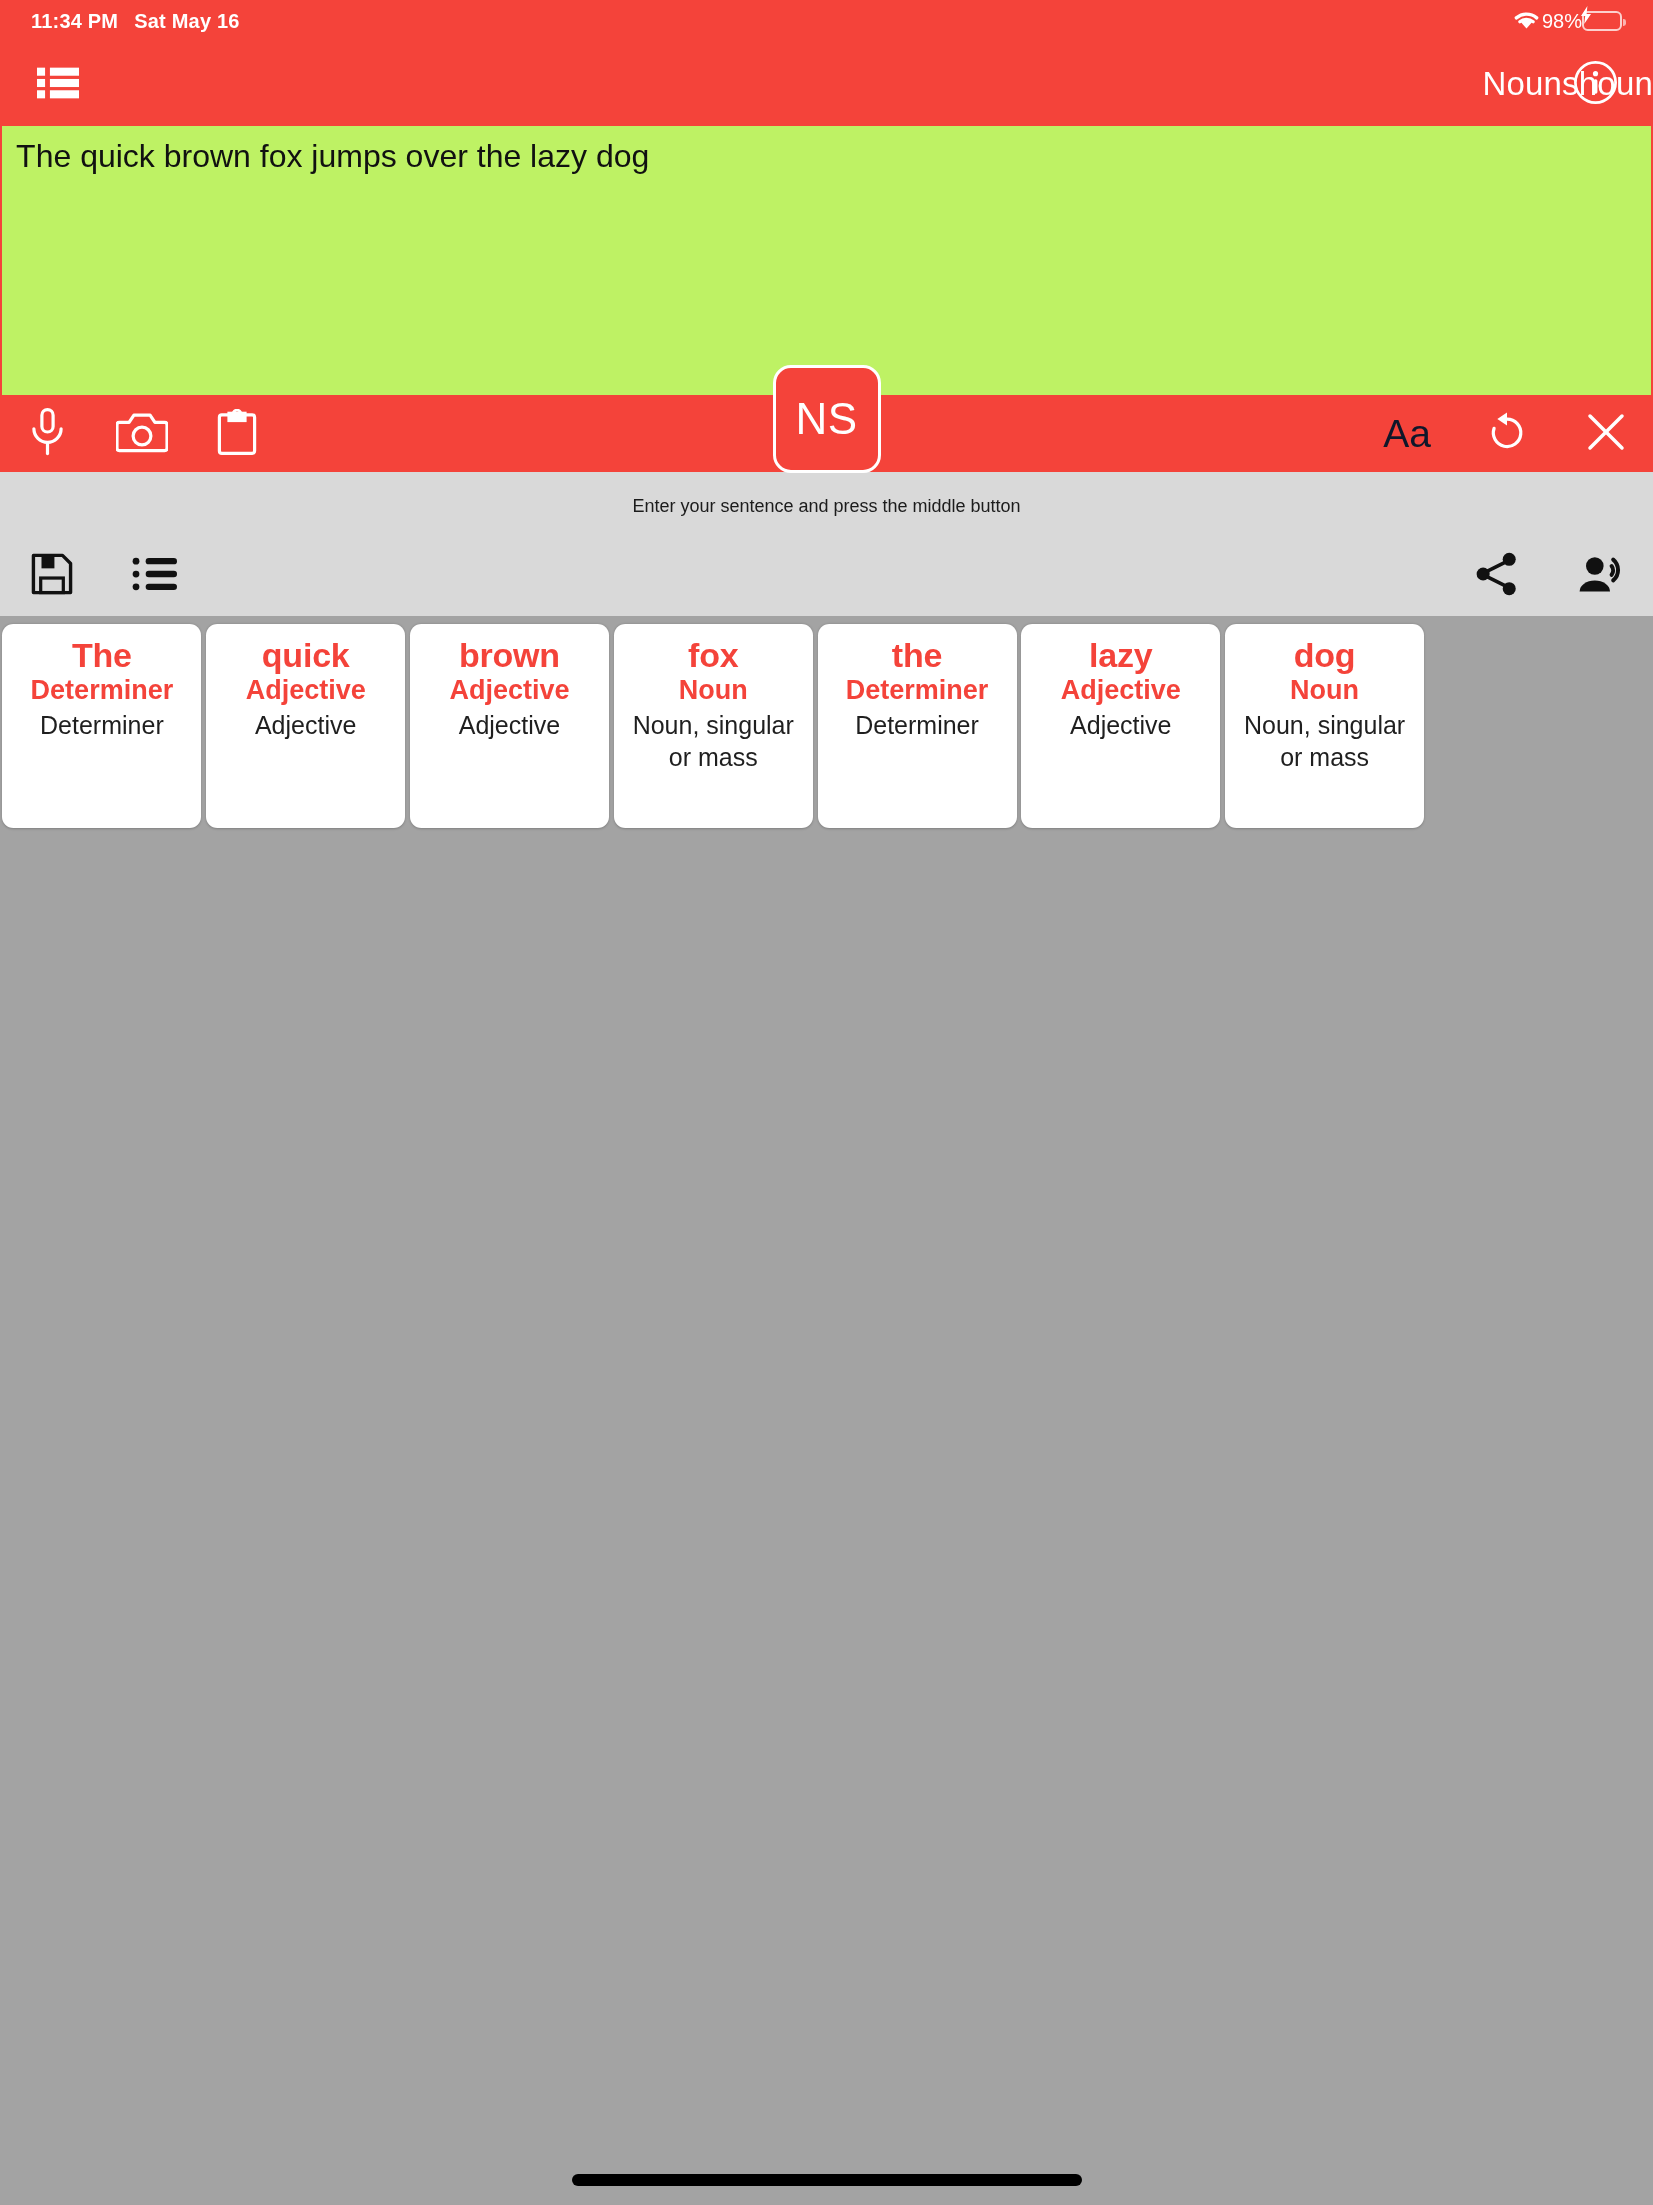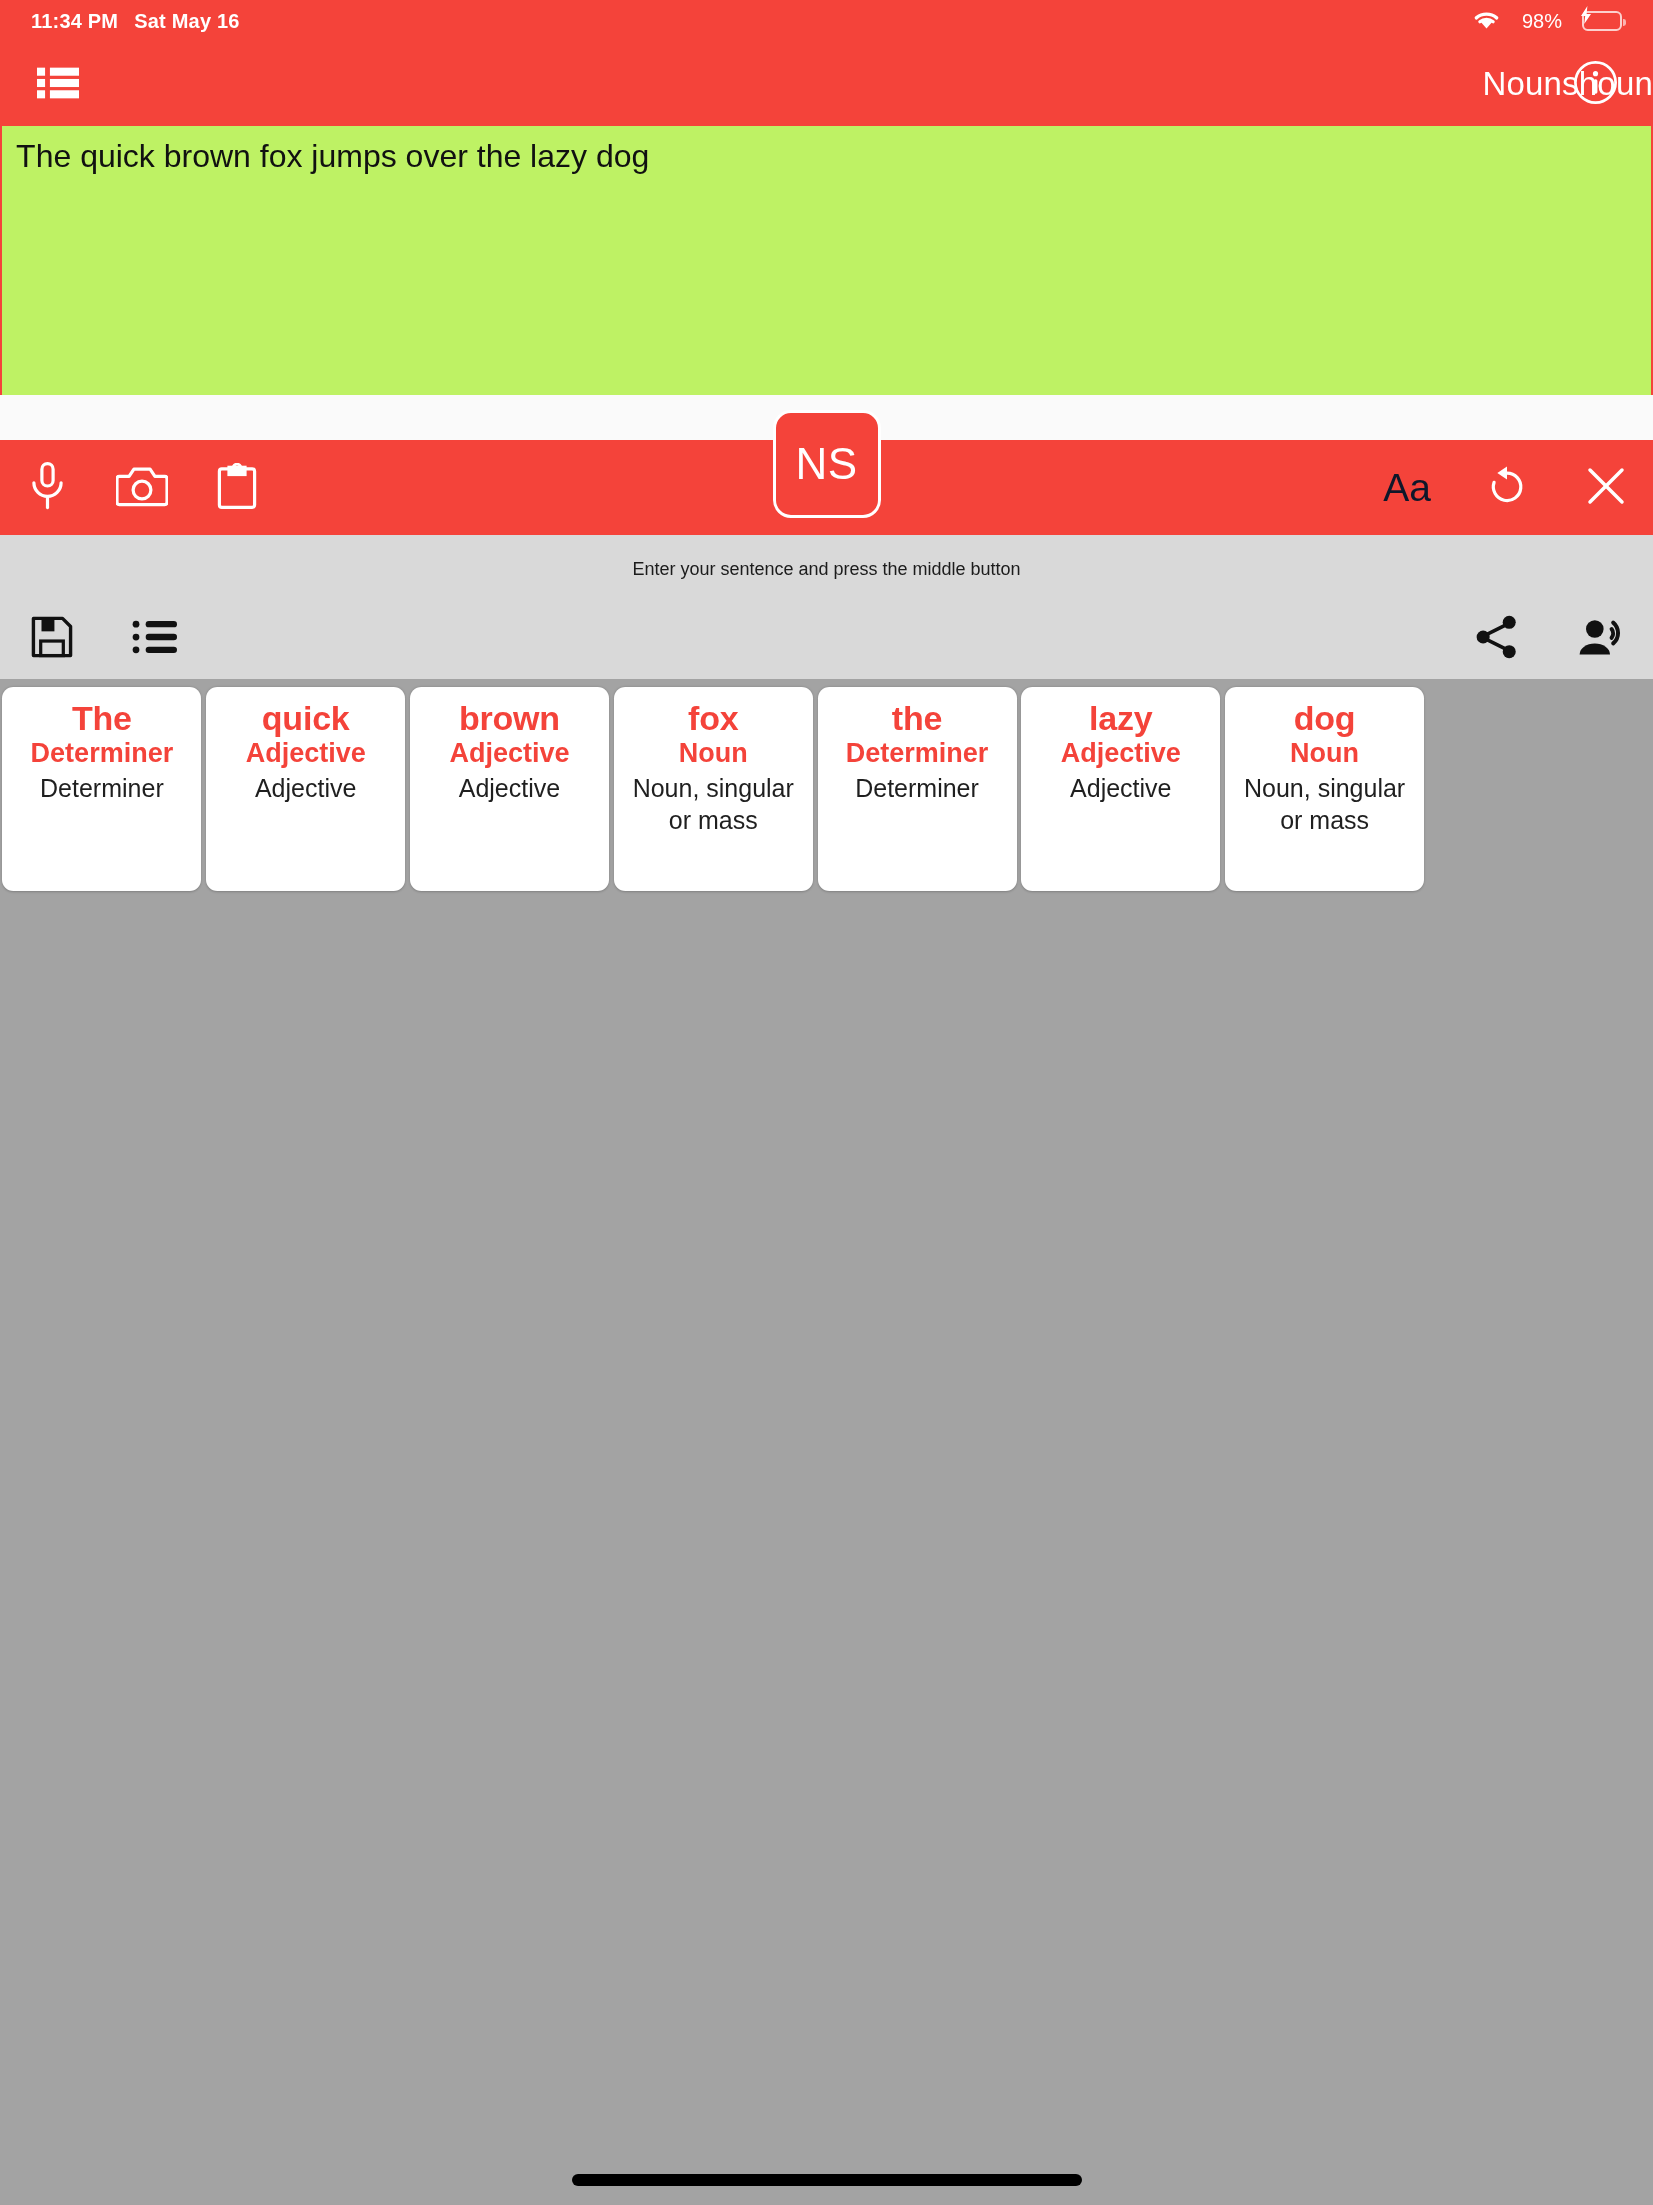--- a/index.html
+++ b/index.html
@@ -25,21 +25,21 @@
     color: #ffffff;
     display: flex;
     align-items: center;
     padding: 0 31px 0 31px;
     flex: 0 0 auto;
   }
   .status-left { display: flex; align-items: center; gap: 16px; }
   .status-time { font-size: 20px; font-weight: 600; letter-spacing: 0.2px; }
   .status-date { font-size: 20px; font-weight: 600; letter-spacing: 0.2px; }
   .status-spacer { flex: 1 1 auto; }
-  .status-right { display: flex; align-items: center; gap: 20px; justify-content: flex-end; }
+  .status-right { display: flex; align-items: center; gap: 0; justify-content: flex-end; }
   .wifi-icon { display: block; }
   .battery-pct { font-size: 20px; font-weight: 500; }
   .battery {
     position: relative;
     width: 40px; height: 20px;
     border: 2px solid rgba(255,255,255,.75);
     border-radius: 5.7px;
     padding: 1.6px;
   }
   .battery:after {
@@ -102,28 +102,27 @@
     padding: 11.3px 14.5px 0 14.5px;
     font-size: 32px;
     line-height: 1.22;
     color: #111111;
     overflow: hidden;
     cursor: text;
   }
 
   
   .action-bar {
-    height: 95px;
+    height: 77px;
     background: #F4433A;
     display: flex;
     align-items: center;
     padding: 0 24px;
     position: relative;
     flex: 0 0 auto;
-    margin-top: 45px;
   }
   .action-left { display: flex; align-items: center; gap: 45px; }
   .action-right { display: flex; align-items: center; gap: 52px; margin-left: auto; }
   .act-btn {
     display: flex; align-items: center; justify-content: center;
     cursor: pointer;
     min-width: 47px; height: 63px;
   }
   .aa-label {
     color: #0f172a;

